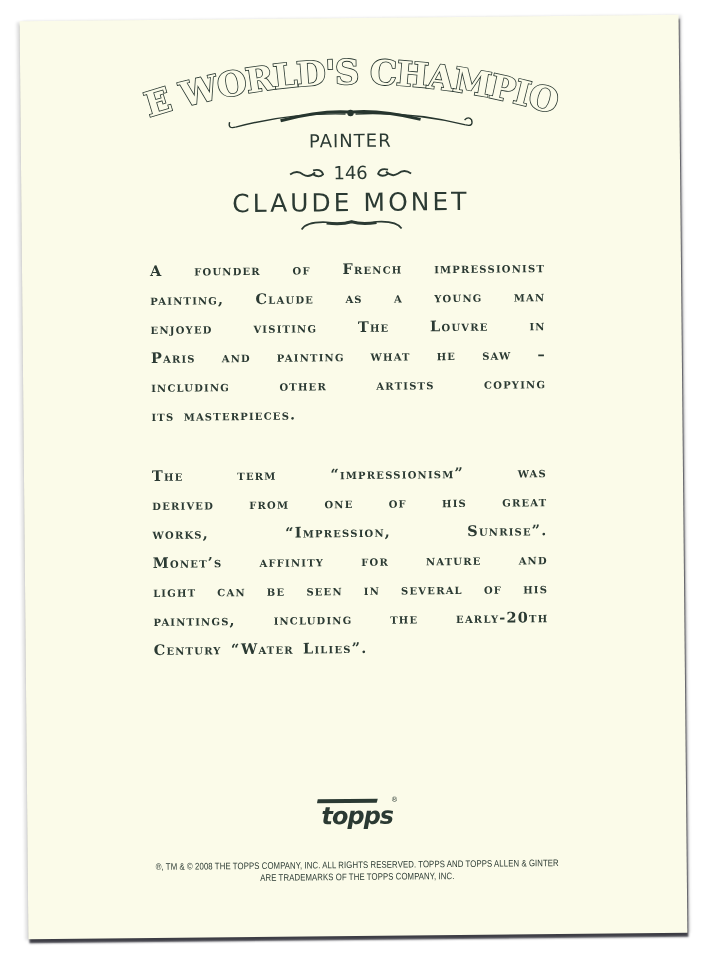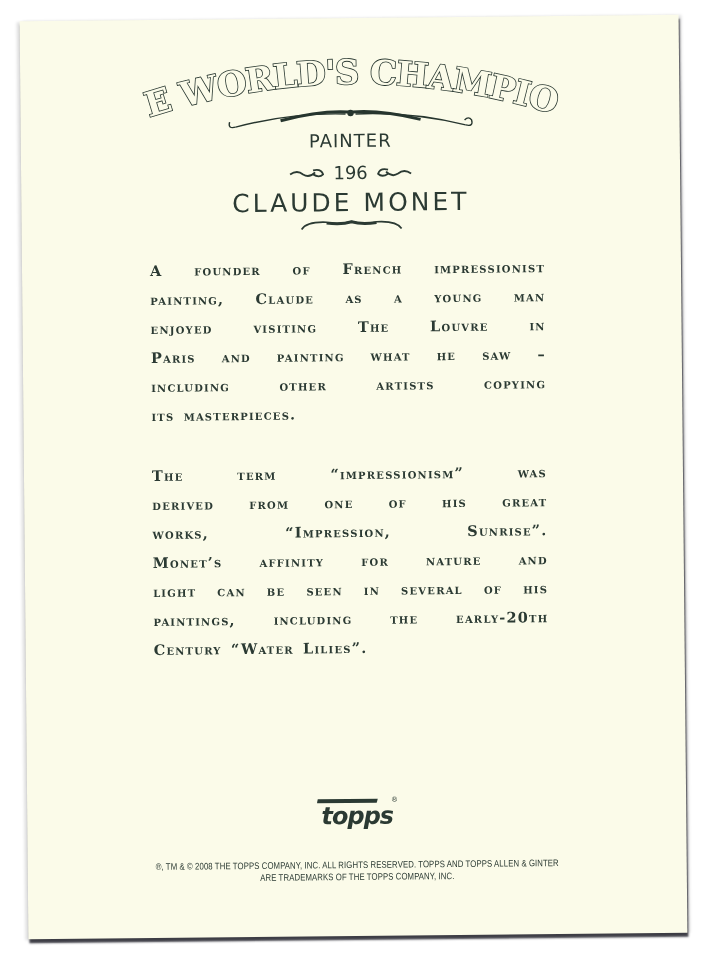--- a/index.html
+++ b/index.html
@@ -105,21 +105,21 @@
       </g>
     </svg>
   </div>
 
   <div class="category ink">PAINTER</div>
 
   <div class="number-row ink">
     <svg width="36" height="12" viewBox="0 0 36 12">
       <path d="M 1 7 Q 8 2 14 7 Q 20 11 26 5 M 24 3 q 8 -2 10 4 q -4 4 -10 0" stroke="#2b3a33" stroke-width="1.8" fill="none"></path>
     </svg>
-    <span>196</span>
+    <span>146</span>
     <svg width="36" height="12" viewBox="0 0 36 12">
       <path d="M 35 7 Q 28 2 22 7 Q 16 11 10 5 M 12 3 q -8 -2 -10 4 q 4 4 10 0" stroke="#2b3a33" stroke-width="1.8" fill="none"></path>
     </svg>
   </div>
 
   <div class="name ink">
     <div>CLAUDE MONET</div>
     <svg class="flourish" width="110" height="14" viewBox="0 0 110 14">
       <path d="M 5 12 Q 10 4 30 5 Q 45 7 55 4 Q 65 7 80 5 Q 100 4 105 12" stroke="#2b3a33" stroke-width="1.6" fill="none"></path>
       <path d="M 30 6 Q 45 8 55 5 Q 65 8 80 6" stroke="#2b3a33" stroke-width="2.6" fill="none"></path>

